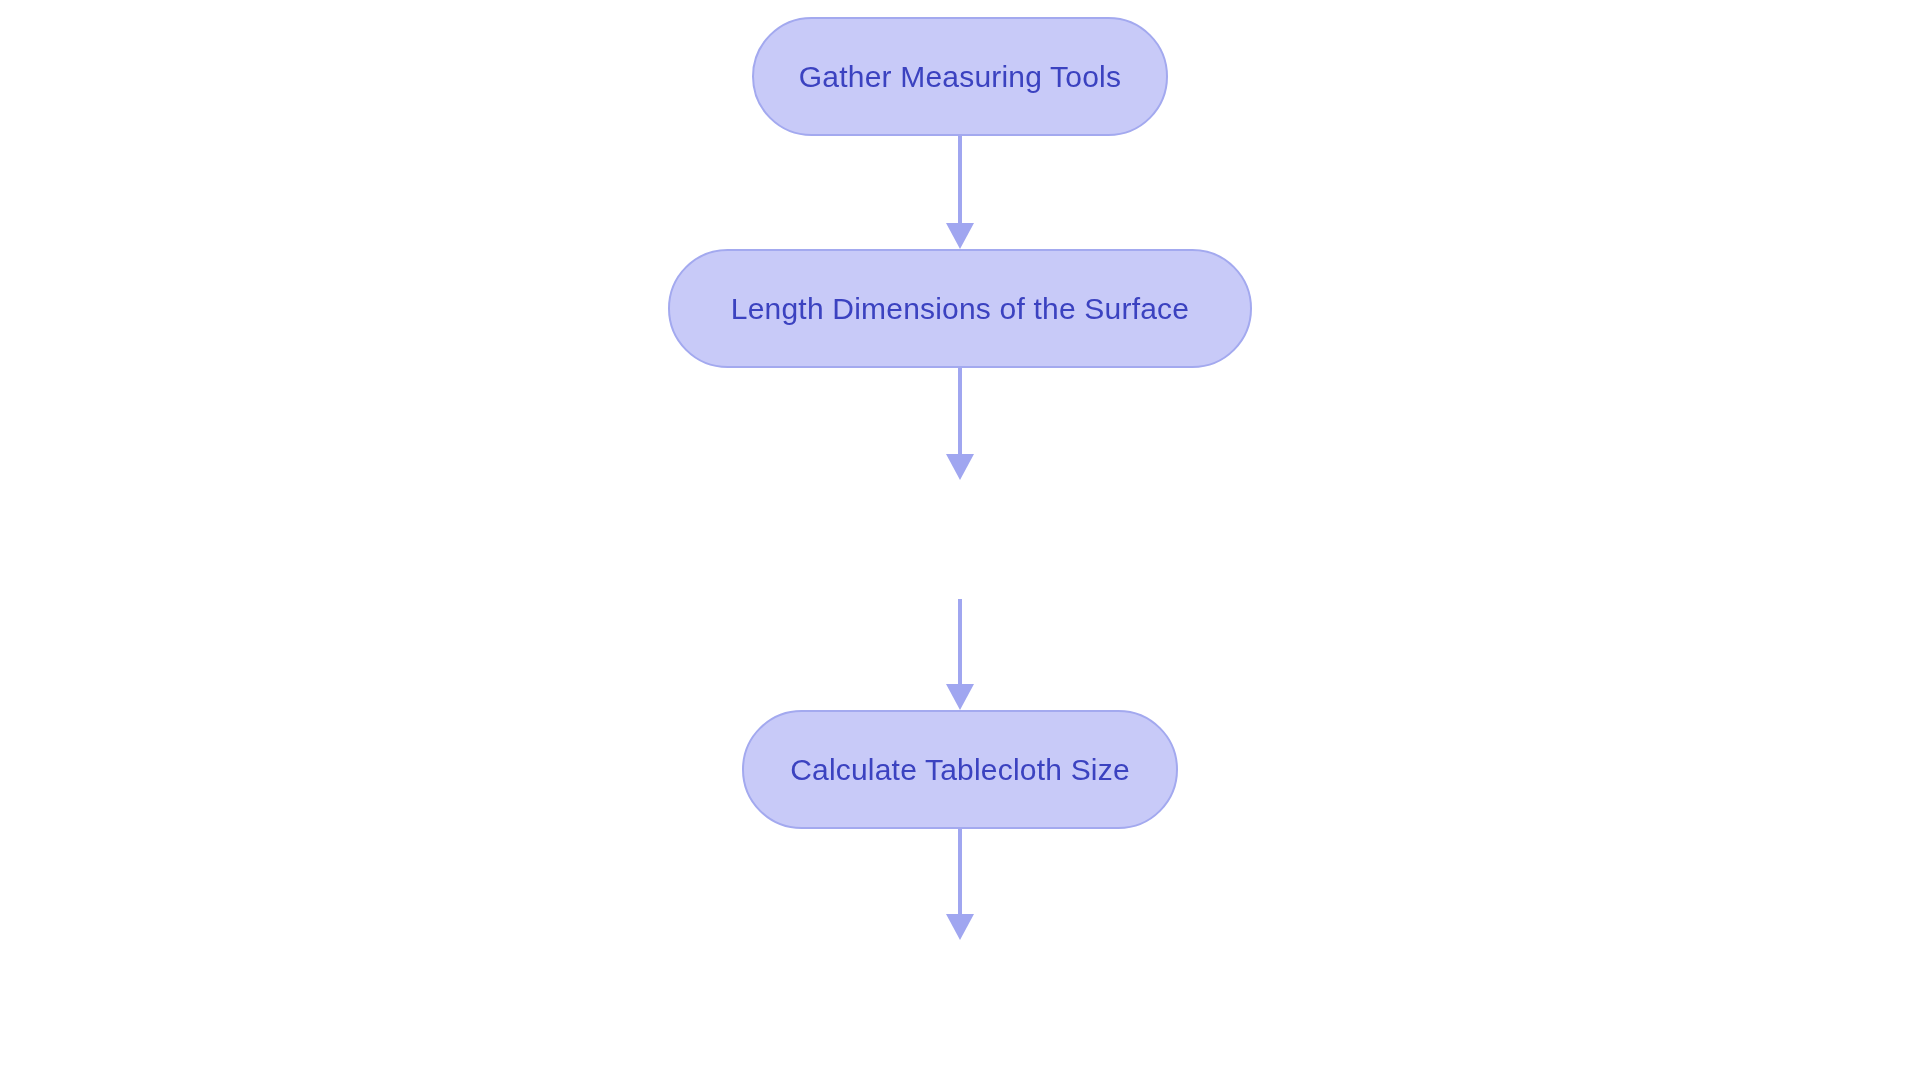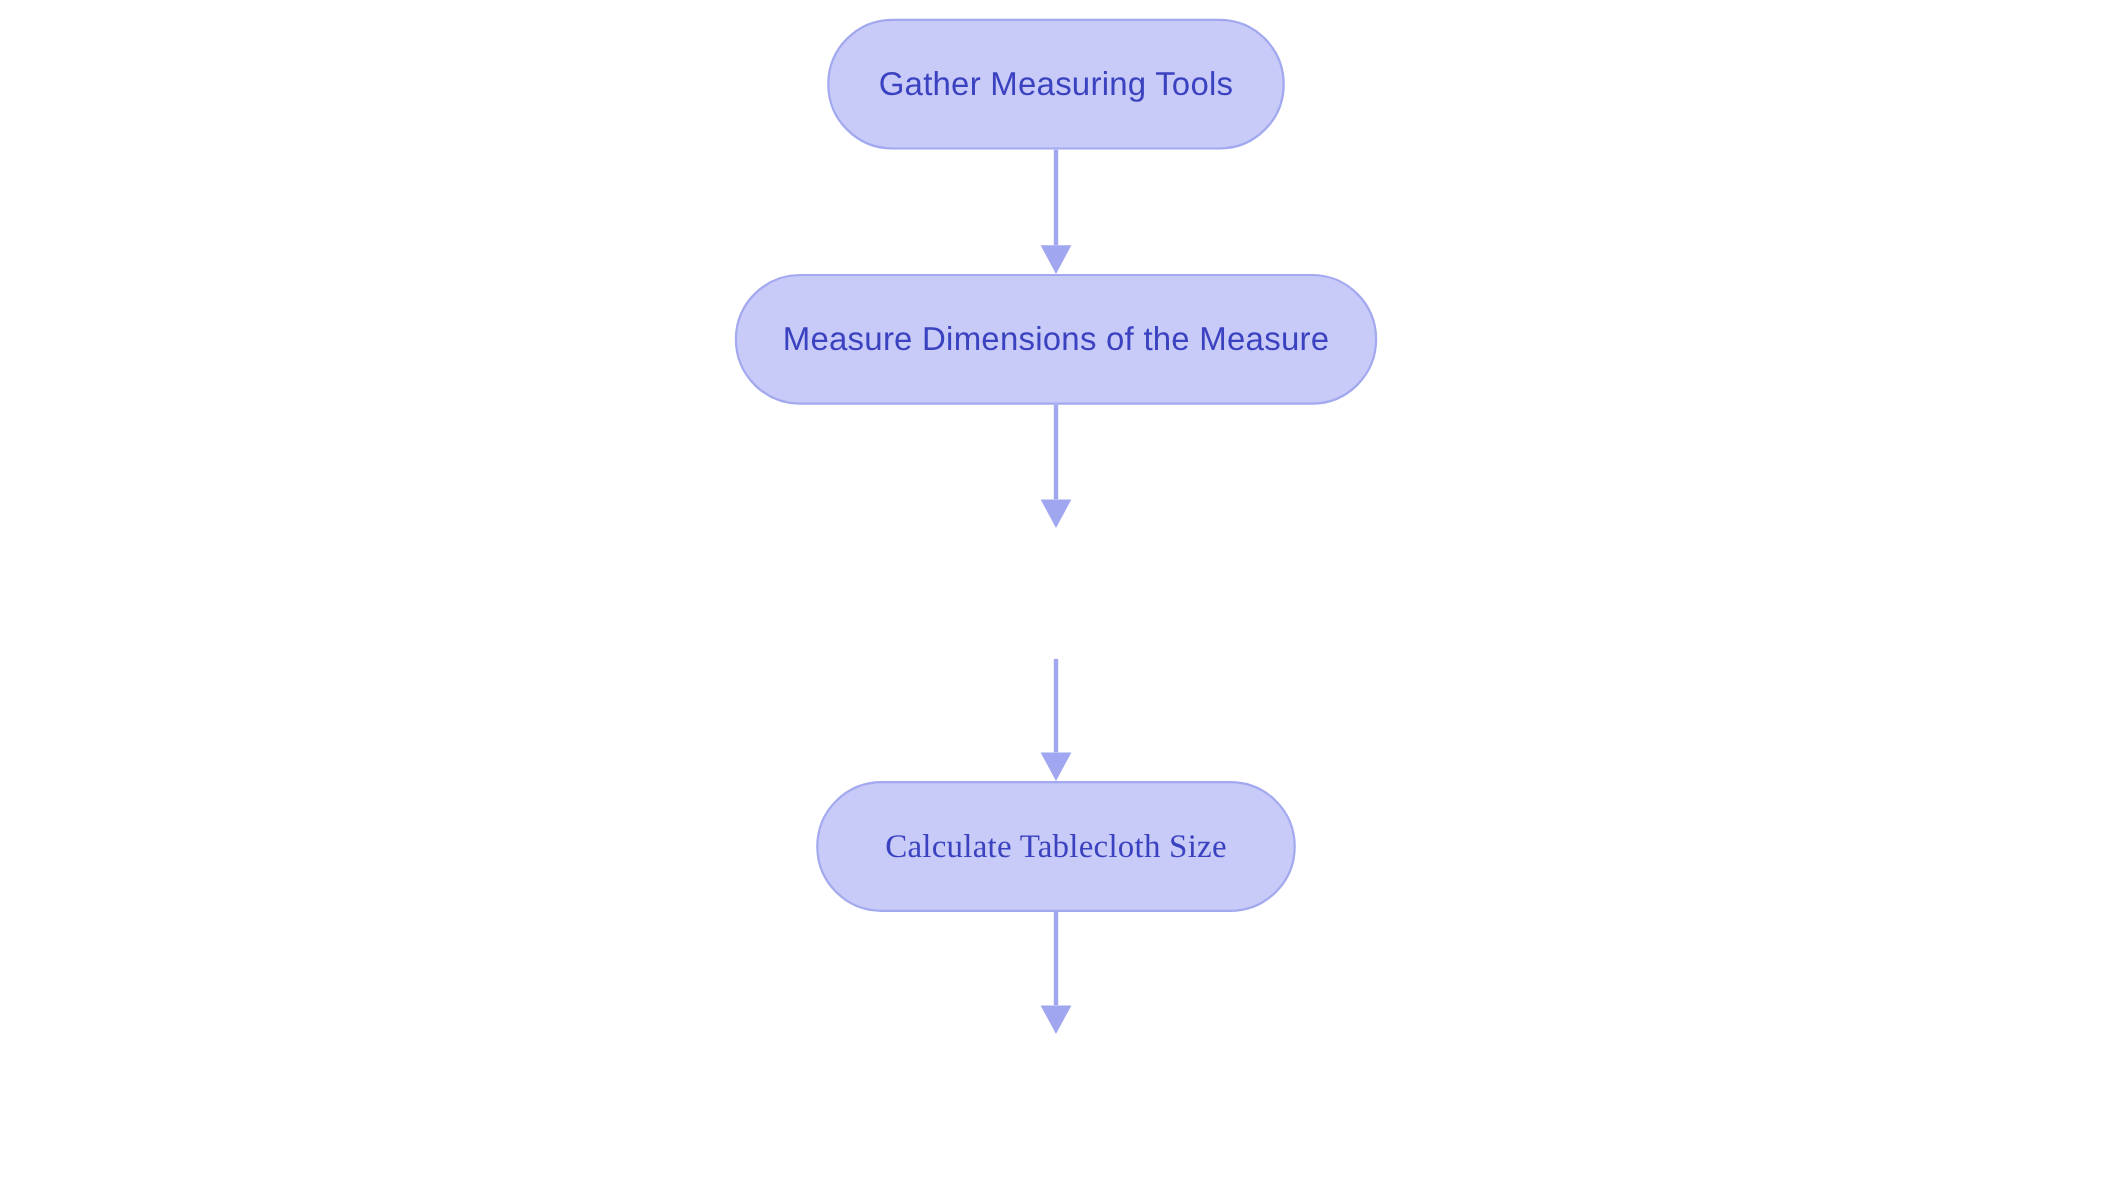--- a/index.html
+++ b/index.html
@@ -42,21 +42,21 @@
     color: var(--node-text);
     font-size: 30px;
     font-weight: 400;
     letter-spacing: 0.2px;
     white-space: nowrap;
     text-align: center;
   }
   .n1 { top: 17px;  width: 416px; margin-left: -208px; }
   .n2 { top: 249px; width: 584px; margin-left: -292px; }
   .n3 { top: 480px; width: 524px; margin-left: -262px; }
-  .n4 { top: 710px; width: 436px; margin-left: -218px; font-family: Liberation Serif, serif; }
+  .n4 { top: 710px; width: 436px; margin-left: -218px; }
   .n5 { top: 940px; width: 502px; margin-left: -251px; }
 
   .arrow {
     position: absolute;
     left: 50%;
     width: 28px;
     margin-left: -14px;
     display: flex;
     flex-direction: column;
     align-items: center;
@@ -87,21 +87,21 @@
   <div class="node n1">
     <span class="label">Gather Measuring Tools</span>
   </div>
 
   <div class="arrow a1">
     <div class="shaft"></div>
     <div class="head"></div>
   </div>
 
   <div class="node n2">
-    <span class="label">Measure Dimensions of the Measure</span>
+    <span class="label">Length Dimensions of the Surface</span>
   </div>
 
   <div class="arrow a2">
     <div class="shaft"></div>
     <div class="head"></div>
   </div>
 
 
   <div class="arrow a3">
     <div class="shaft"></div>

